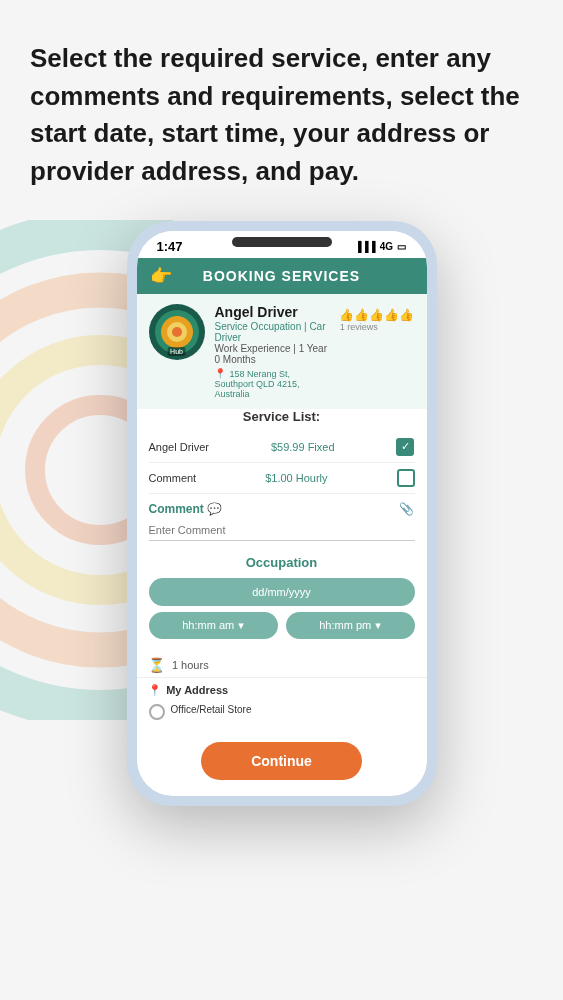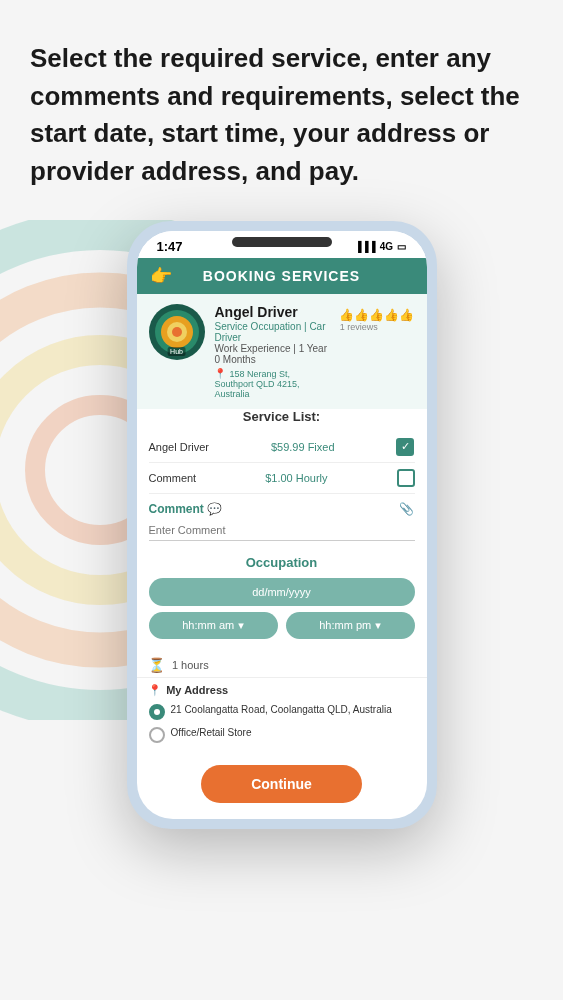--- a/index.html
+++ b/index.html
@@ -442,24 +442,20 @@
         <span class="hourglass-icon">⏳</span>
         <span class="hours-text">1 hours</span>
       </div>
 
       <div class="address-section">
         <div class="address-label">
           <span style="color:#3a8a7a;">📍</span>
           <span>My Address</span>
         </div>
 
-        <div class="address-option">
-          <div class="radio-circle selected"></div>
-          <span class="address-text">21 Coolangatta Road, Coolangatta QLD, Australia</span>
-        </div>
 
         <div class="address-option">
           <div class="radio-circle"></div>
           <span class="address-text">Office/Retail Store</span>
         </div>
       </div>
 
       <div class="continue-section">
         <button class="continue-btn">Continue</button>
       </div>

